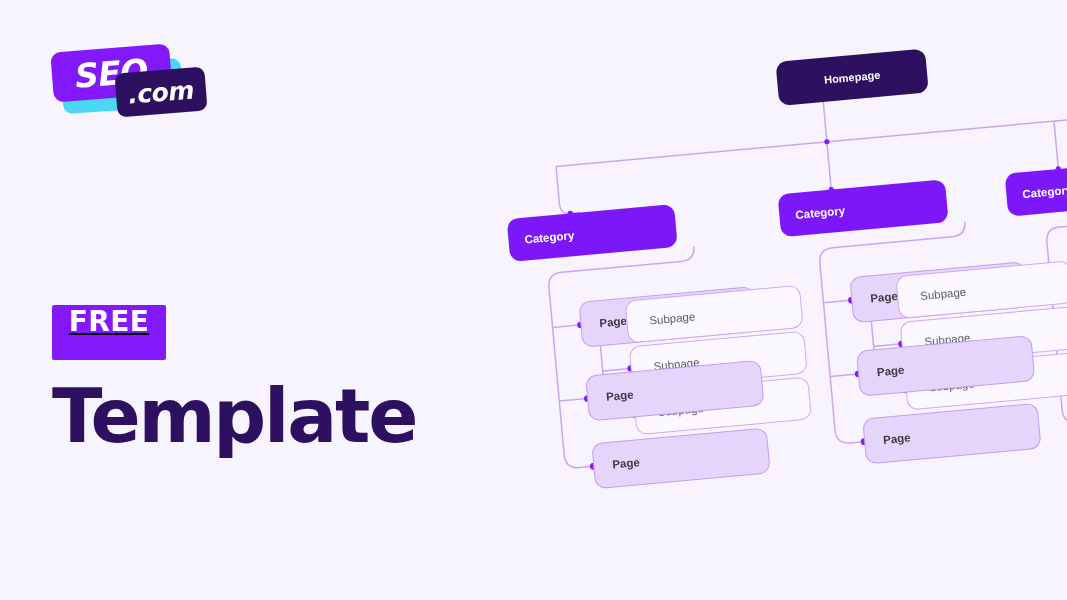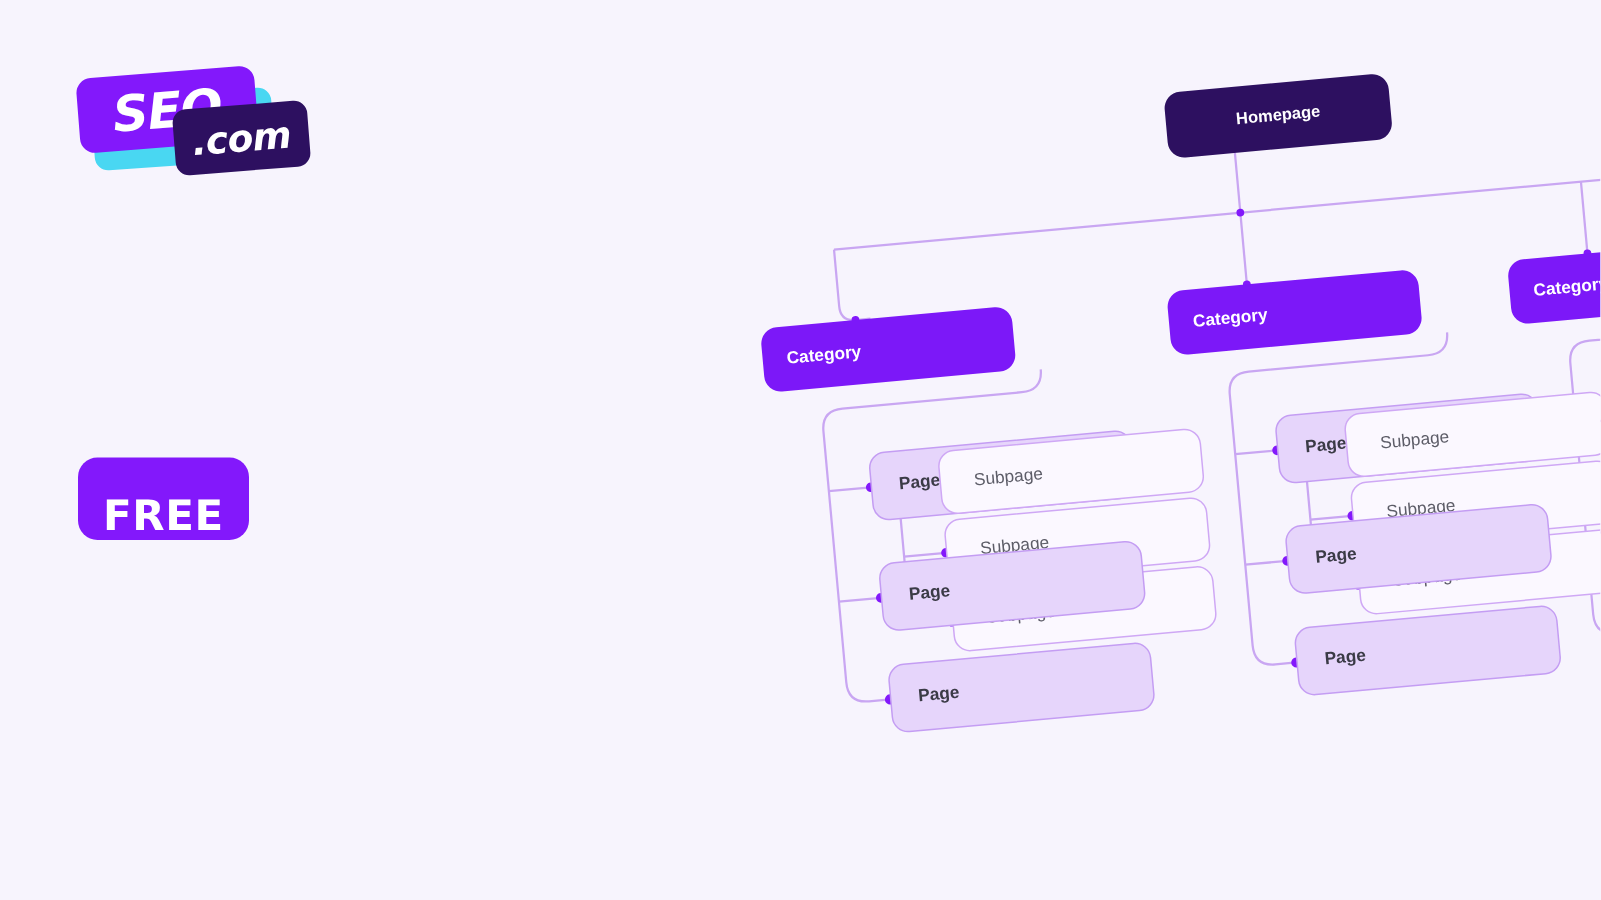--- a/index.html
+++ b/index.html
@@ -71,22 +71,22 @@
     letter-spacing: -0.4px;
     font-family: "DejaVu Sans", sans-serif;
   }
 
   
   #free-badge {
     position: absolute;
     left: 52px; top: 305px;
     width: 114px; height: 55px;
     background: #8318fb;
-    border-radius: 13px;
-    display: flex; align-items: flex-end; justify-content: center;
+    border-radius: 2px;
+    display: flex; align-items: flex-start; justify-content: center; text-decoration: underline;
   }
   #free-badge span {
     color: #ffffff;
     font-size: 28px;
     font-weight: 800;
     letter-spacing: 0.4px;
     font-family: "DejaVu Sans", sans-serif;
   }
 
   
@@ -172,20 +172,21 @@
       <div id="logo-com">
         <span>.com</span>
       </div>
     </div>
 
     <div id="free-badge">
       <span>FREE</span>
     </div>
 
     <div id="headline">
+      <span class="line">Template</span>
     </div>
 
   </div>
 
   <div id="diagram-wrap">
 
     <svg id="diagram-svg" width="760" height="760" viewBox="0 0 760 760">
       <g fill="none" stroke="#c9a6f2" stroke-width="1.5">
 
         <path d="M 392 170 L 392 210"></path>

